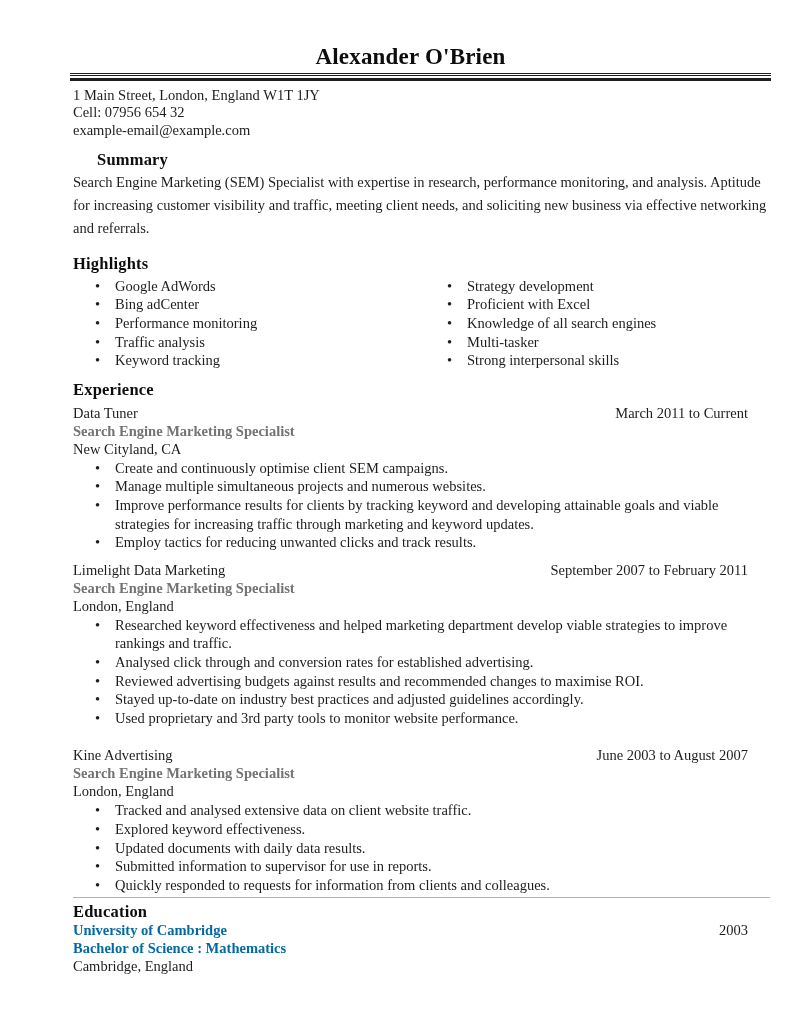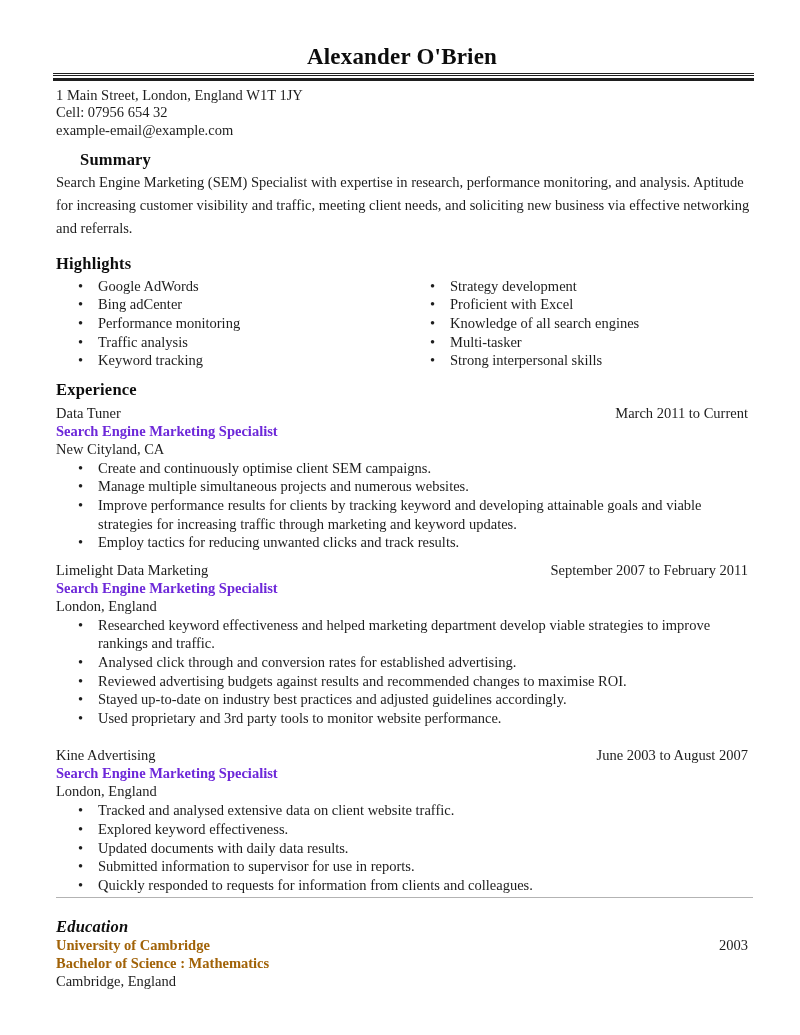--- a/index.html
+++ b/index.html
@@ -3,65 +3,65 @@
 <meta charset="utf-8">
 <style>
   html, body { margin: 0; padding: 0; background: #ffffff; }
   body {
     width: 800px; height: 1035px;
     font-family: "Liberation Serif", serif;
     color: #1d1d1d;
     font-size: 14.5px;
     overflow: hidden;
   }
-  .page { box-sizing: border-box; width: 800px; height: 1035px; padding: 45px 52px 0 56px; }
+  .page { box-sizing: border-box; width: 800px; height: 1035px; padding: 45px 52px 0 73px; }
 
   
   .name {
     text-align: center; font-weight: bold; color: #0d0d0d;
     font-size: 23px; line-height: 23px; letter-spacing: 0.2px;
   }
   .name-rule { margin: 5px 0 6px -3px; width: 701px; }
   .name-rule .r1 { height: 1px; background: #1f1f1f; margin-bottom: 1px; }
   .name-rule .r2 { height: 1px; background: #1f1f1f; margin-bottom: 2px; }
   .name-rule .r3 { height: 3px; background: #1f1f1f; }
   .contact { text-align: left; line-height: 17.3px; }
 
   
   .sec-title {
     font-weight: bold; font-size: 16.5px; line-height: 19px;
     color: #0d0d0d; letter-spacing: 0.2px;
   }
   .t-summary   { margin-top: 11px; margin-left: 24px; }
   .t-highlights{ margin-top: 14px; }
   .t-experience{ margin-top: 10px; }
-  .t-education { margin-top: 19px; font-style: italic; }
+  .t-education { margin-top: 4px; }
   .summary-text { margin-top: 2px; line-height: 23px; width: 697px; }
 
   
   ul.blist { margin: 0; padding: 0 0 0 42px; list-style: none; }
   ul.blist li { position: relative; line-height: 18.6px; }
   ul.blist .marker { position: absolute; left: -20px; top: 0; }
 
   
   .hl-cols { display: flex; margin-top: 4px; }
   .hl-col-left { width: 352px; }
   .hl-col-right { flex: 1; }
 
   
   .job { margin-top: 8px; }
   .job-head, .edu-head { display: flex; justify-content: space-between; line-height: 18px; text-align: center; }
-  .job-role { font-weight: bold; line-height: 18px; color: #6d28d9; }
+  .job-role { font-weight: bold; line-height: 18px; color: #737373; }
   .job-loc { line-height: 18px; }
   .job ul.blist { margin-top: 1px; }
 
   
   .edu-divider { margin-top: 3px; height: 1px; background: #b3b3b3; width: 697px; }
   .edu-block { line-height: 18px; }
-  .edu-bold { font-weight: bold; color: #a16207; }
+  .edu-bold { font-weight: bold; color: #0369a1; }
 </style>
 </head>
 <body>
 
 <div class="page">
 
   <div class="name">Alexander O'Brien</div>
   <div class="name-rule">
     <div class="r1"></div>
     <div class="r2"></div>

